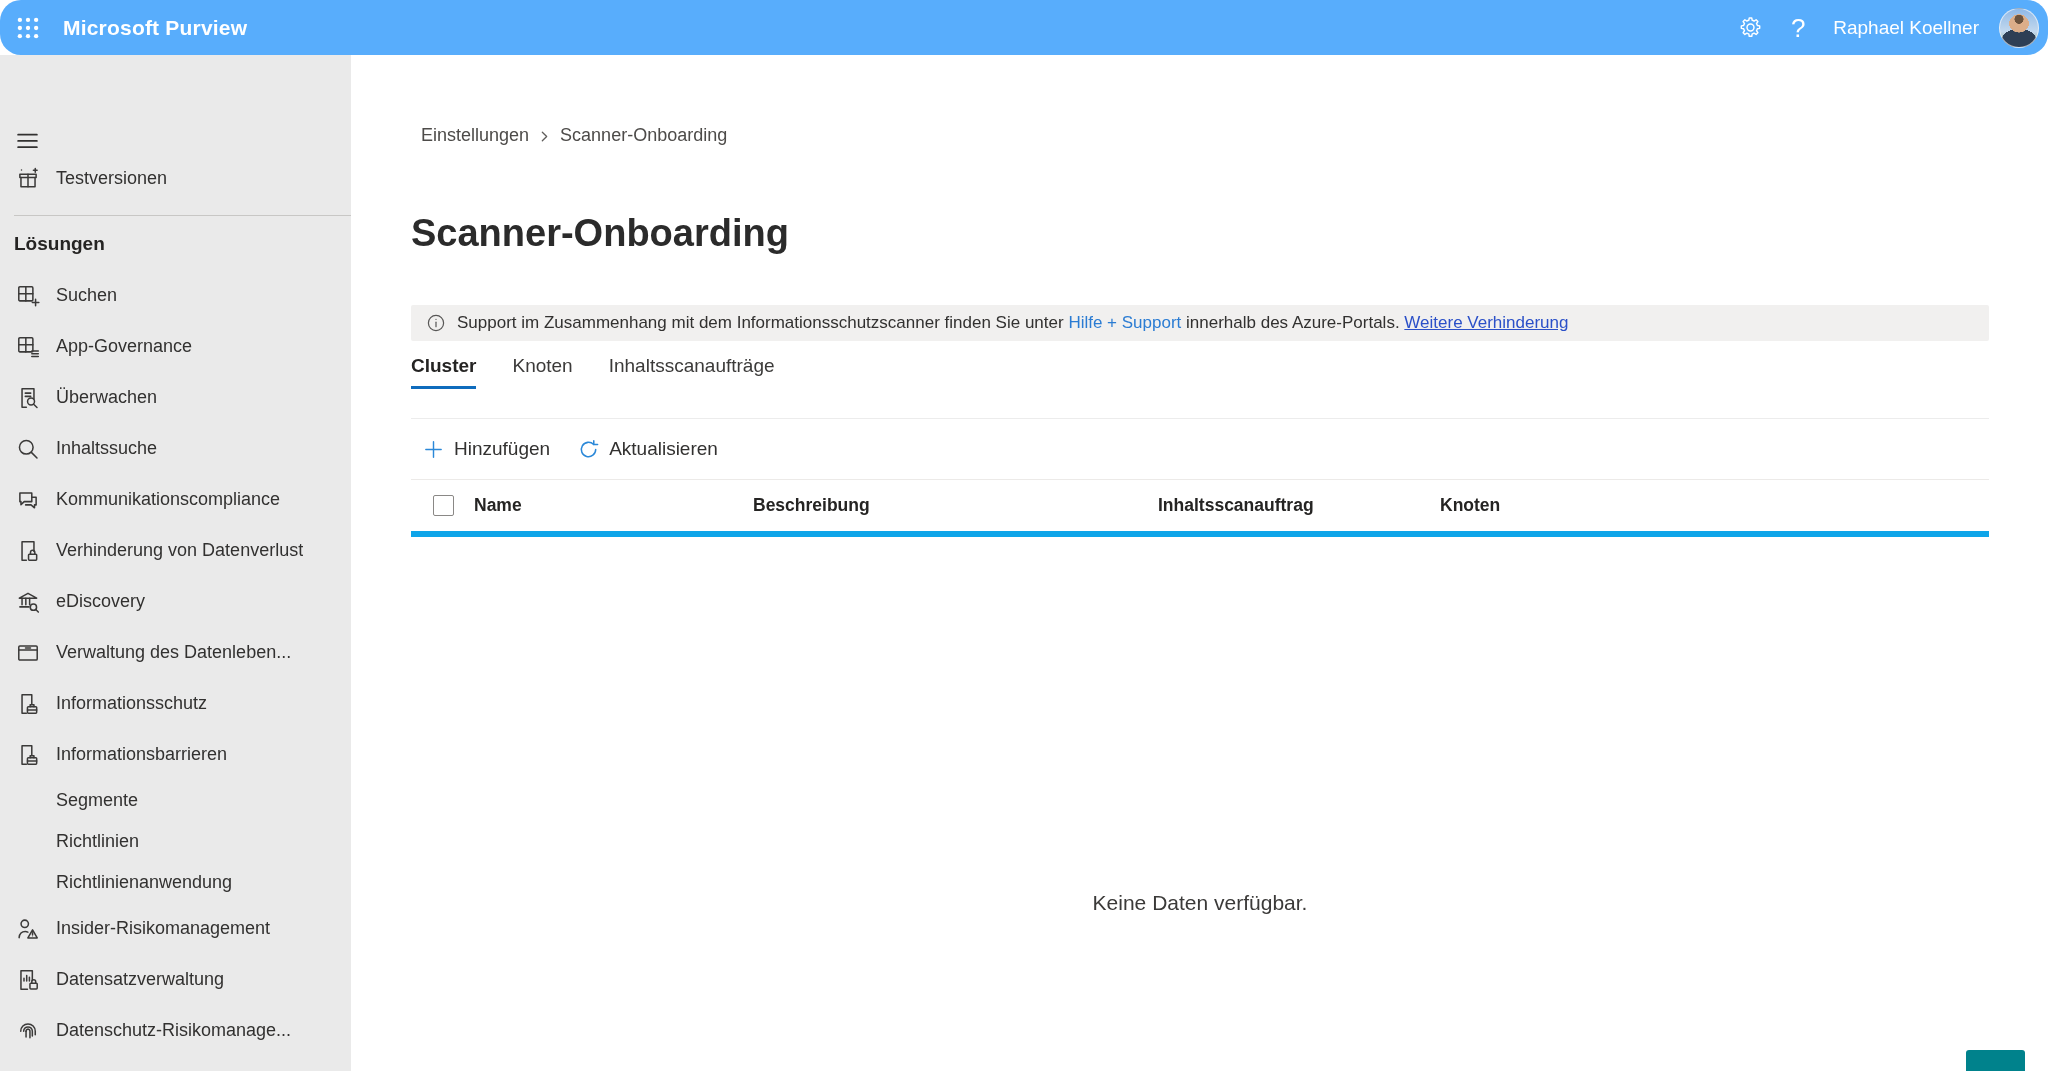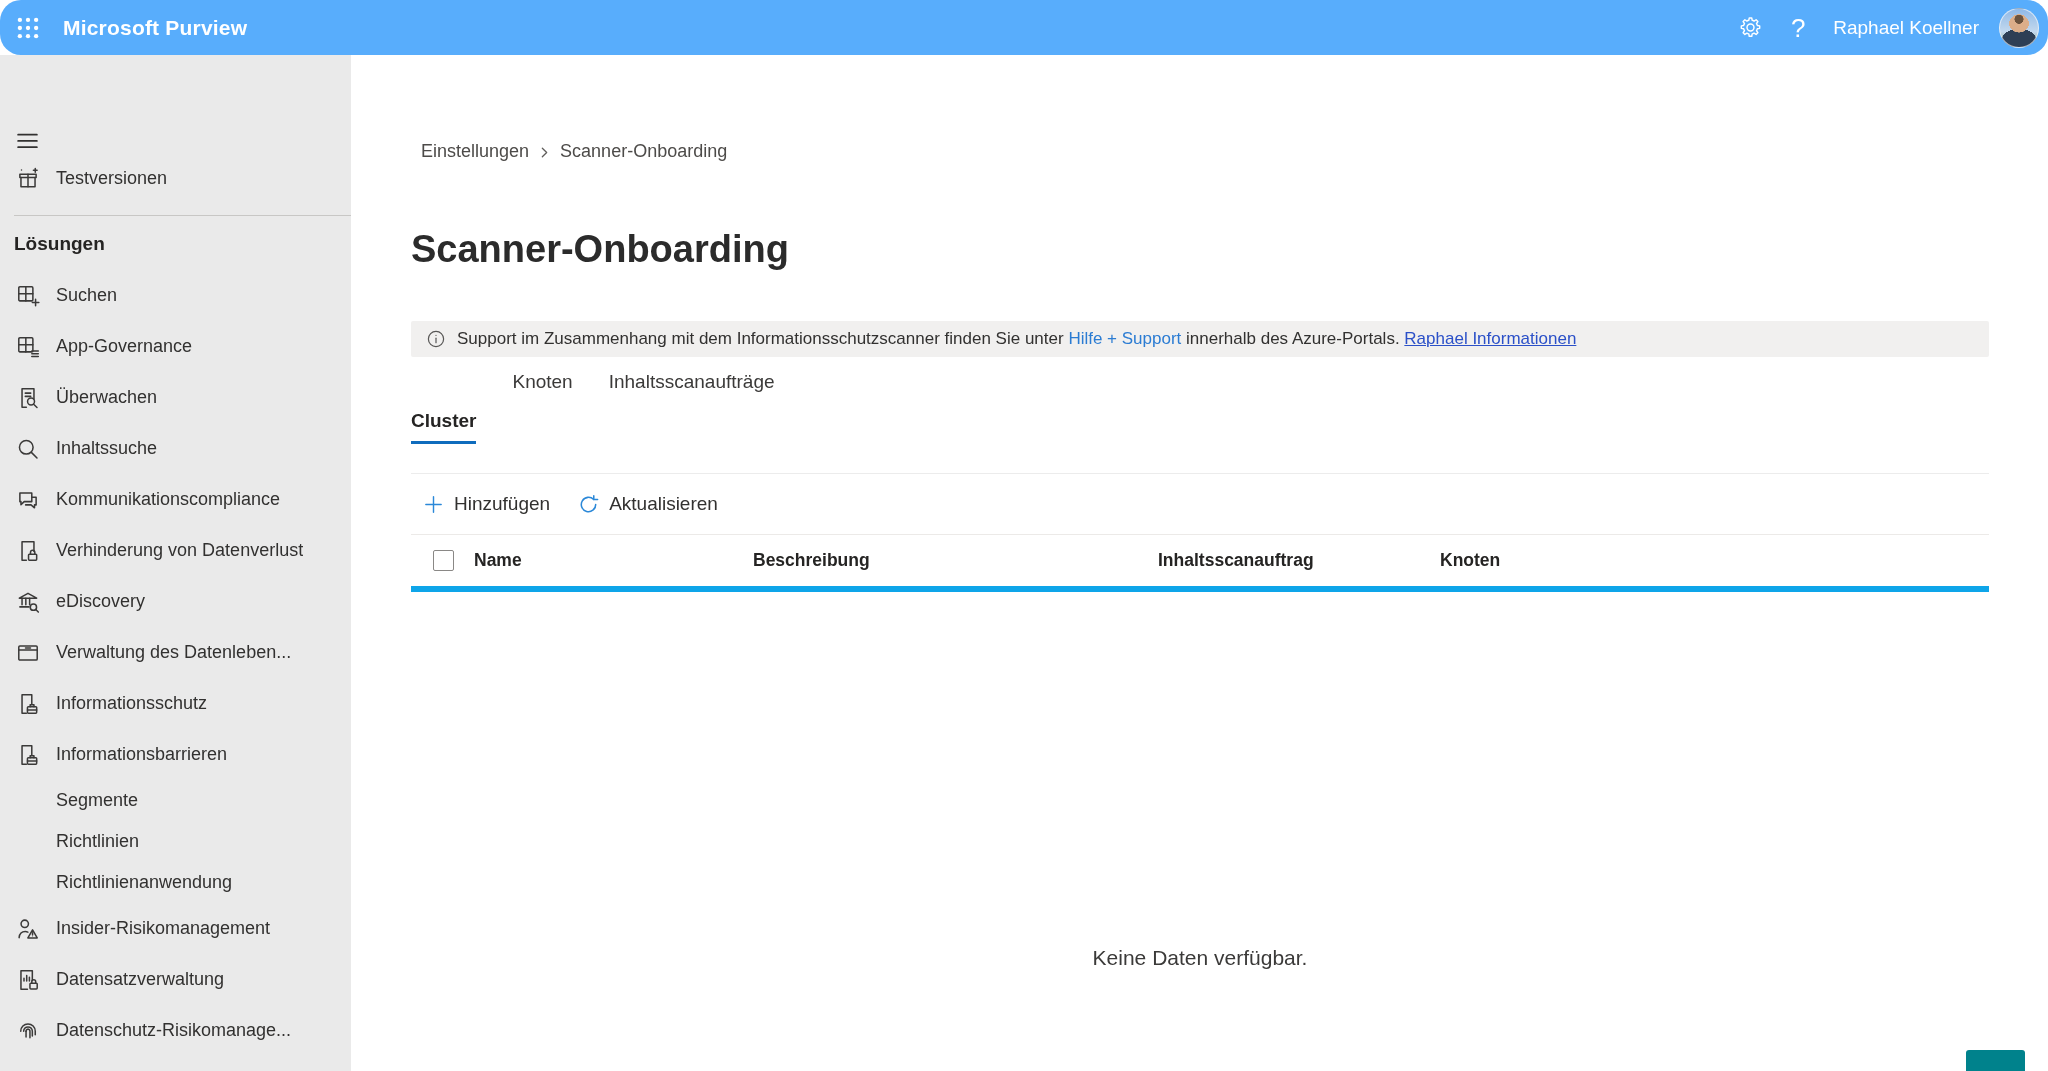--- a/index.html
+++ b/index.html
@@ -36,34 +36,34 @@
   .section-title{position:absolute;top:178px;left:14px;font-size:19px;font-weight:700;color:#252423;}
   .nav-list{position:absolute;top:215px;left:0;right:0;}
   .nav-row{display:flex;align-items:center;height:51px;padding:0 18px 0 15px;cursor:pointer;}
   .nav-sub{height:41px;padding-left:56px;}
   .nav-icon{width:26px;height:26px;margin-right:15px;flex:none;color:#3b3a39;}
   .nav-label{font-size:18px;color:#323130;white-space:nowrap;overflow:hidden;}
   .nav-chevron{margin-left:auto;color:#605e5c;flex:none;}
 
   
   .main{position:absolute;left:351px;top:55px;right:0;bottom:0;background:#fff;
-    padding:16px 59px 0 60px;box-sizing:border-box;overflow:hidden;}
+    padding:0 59px 0 60px;box-sizing:border-box;overflow:hidden;}
   .breadcrumb{margin-top:70px;padding-left:10px;display:flex;align-items:center;gap:9px;
     font-size:18px;color:#4d4b49;}
   .crumb{cursor:pointer;}
   .crumb-sep{color:#605e5c;margin-top:1px;}
   .page-title{margin-top:62px;font-size:38px;line-height:50px;font-weight:700;color:#2b2b2b;}
   .banner{margin-top:47px;height:36px;background:#f1f0ef;border-radius:2px;
     display:flex;align-items:center;gap:11px;padding:0 15px;font-size:17px;color:#323130;}
   .banner-text{white-space:nowrap;}
   .link-light{color:#2b7cd3;text-decoration:none;cursor:pointer;}
   .link-underlined{color:#2b50c8;text-decoration:underline;cursor:pointer;}
   .tabs{margin-top:14px;display:flex;gap:36px;}
   .tab{font-size:19px;color:#3b3a39;padding-bottom:9px;border-bottom:3px solid transparent;cursor:pointer;}
-  .tab.active{font-weight:700;color:#252423;border-bottom-color:#0f6cbd;margin-top:39px;}
+  .tab.active{font-weight:700;color:#252423;border-bottom-color:#0f6cbd;}
   .toolbar{margin-top:29px;height:60px;border-top:1px solid #ececec;display:flex;align-items:center;}
   .cmd-btn{display:flex;align-items:center;gap:9px;font-size:19px;color:#323130;cursor:pointer;}
   .cmd-add{margin-left:11px;}
   .cmd-refresh{margin-left:27px;}
   .toolbar-right{margin-left:auto;display:flex;align-items:center;gap:14px;}
   .items-count{font-size:18px;color:#323130;}
   .search-box{width:228px;height:40px;box-sizing:border-box;border:1px solid #8a8886;border-radius:2px;
     background:#fff;display:flex;align-items:center;gap:11px;padding:0 12px;}
   .search-box input{border:none;outline:none;background:transparent;font-family:"Liberation Sans",sans-serif;
     font-size:19px;color:#323130;width:100%;padding:0;}
@@ -358,21 +358,21 @@
       <svg width="20" height="20" viewBox="0 0 20 20" class="st" style="color:#575655;stroke-width:1.2">
         <circle cx="10" cy="10" r="7.6"></circle>
           <path d="M10 9.2v4.5"></path>
         <circle cx="10" cy="6.4" r="0.55" fill="#575655" stroke="none"></circle>
       </svg>
     </span>
     <span class="banner-text">
       <span>Support im Zusammenhang mit dem Informationsschutzscanner finden Sie unter</span>
       <span class="link-light">Hilfe + Support</span>
       <span>innerhalb des Azure-Portals.</span>
-      <span class="link-underlined">Raphael Informationen</span>
+      <span class="link-underlined">Weitere Verhinderung</span>
     </span>
   </div>
 
   <div class="tabs">
     <div class="tab active">Cluster</div>
     <div class="tab">Knoten</div>
     <div class="tab">Inhaltsscanaufträge</div>
   </div>
 
   <div class="toolbar">

